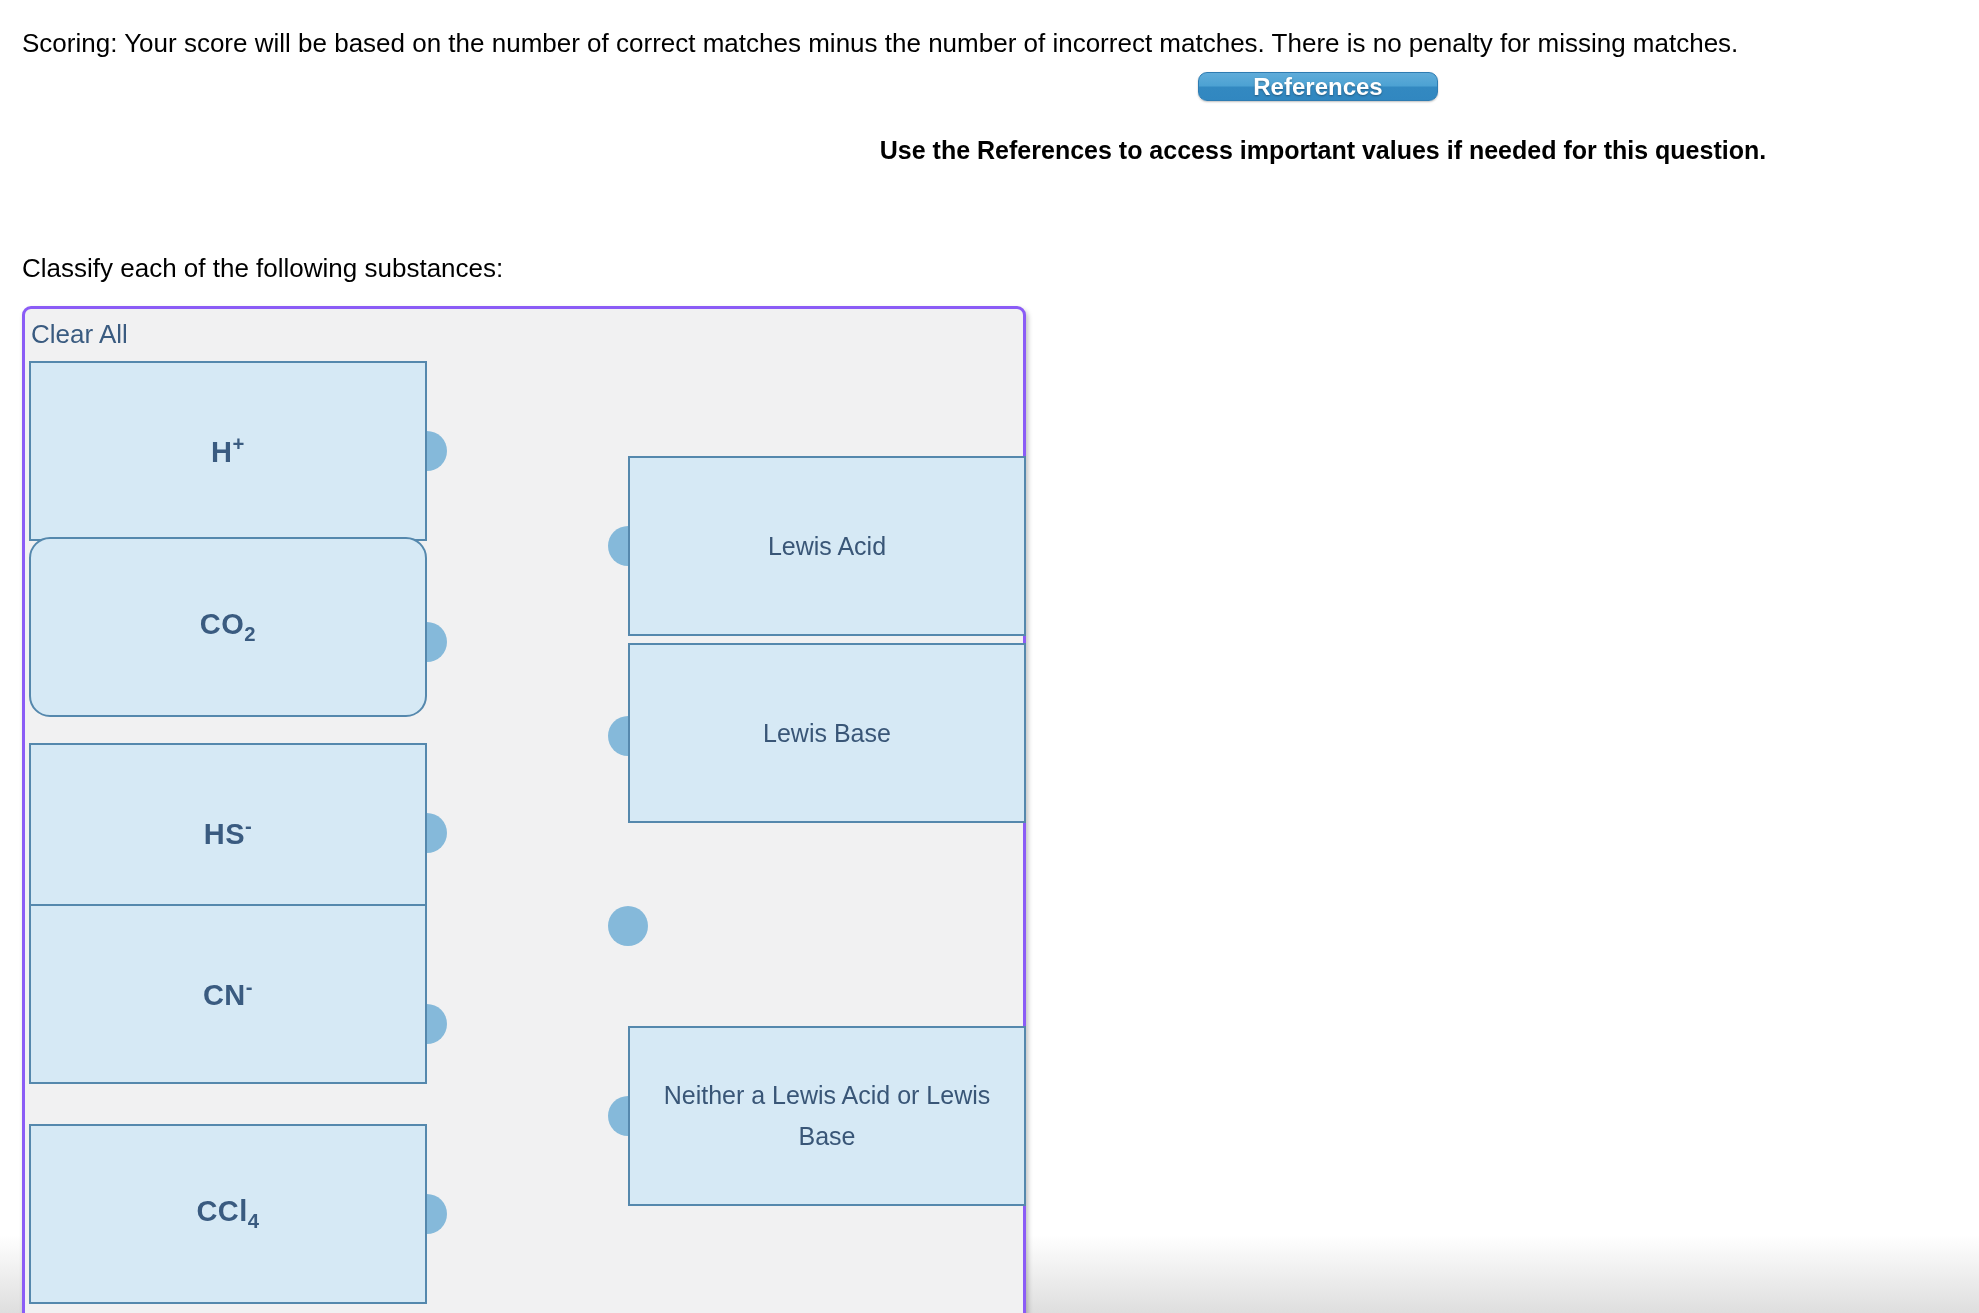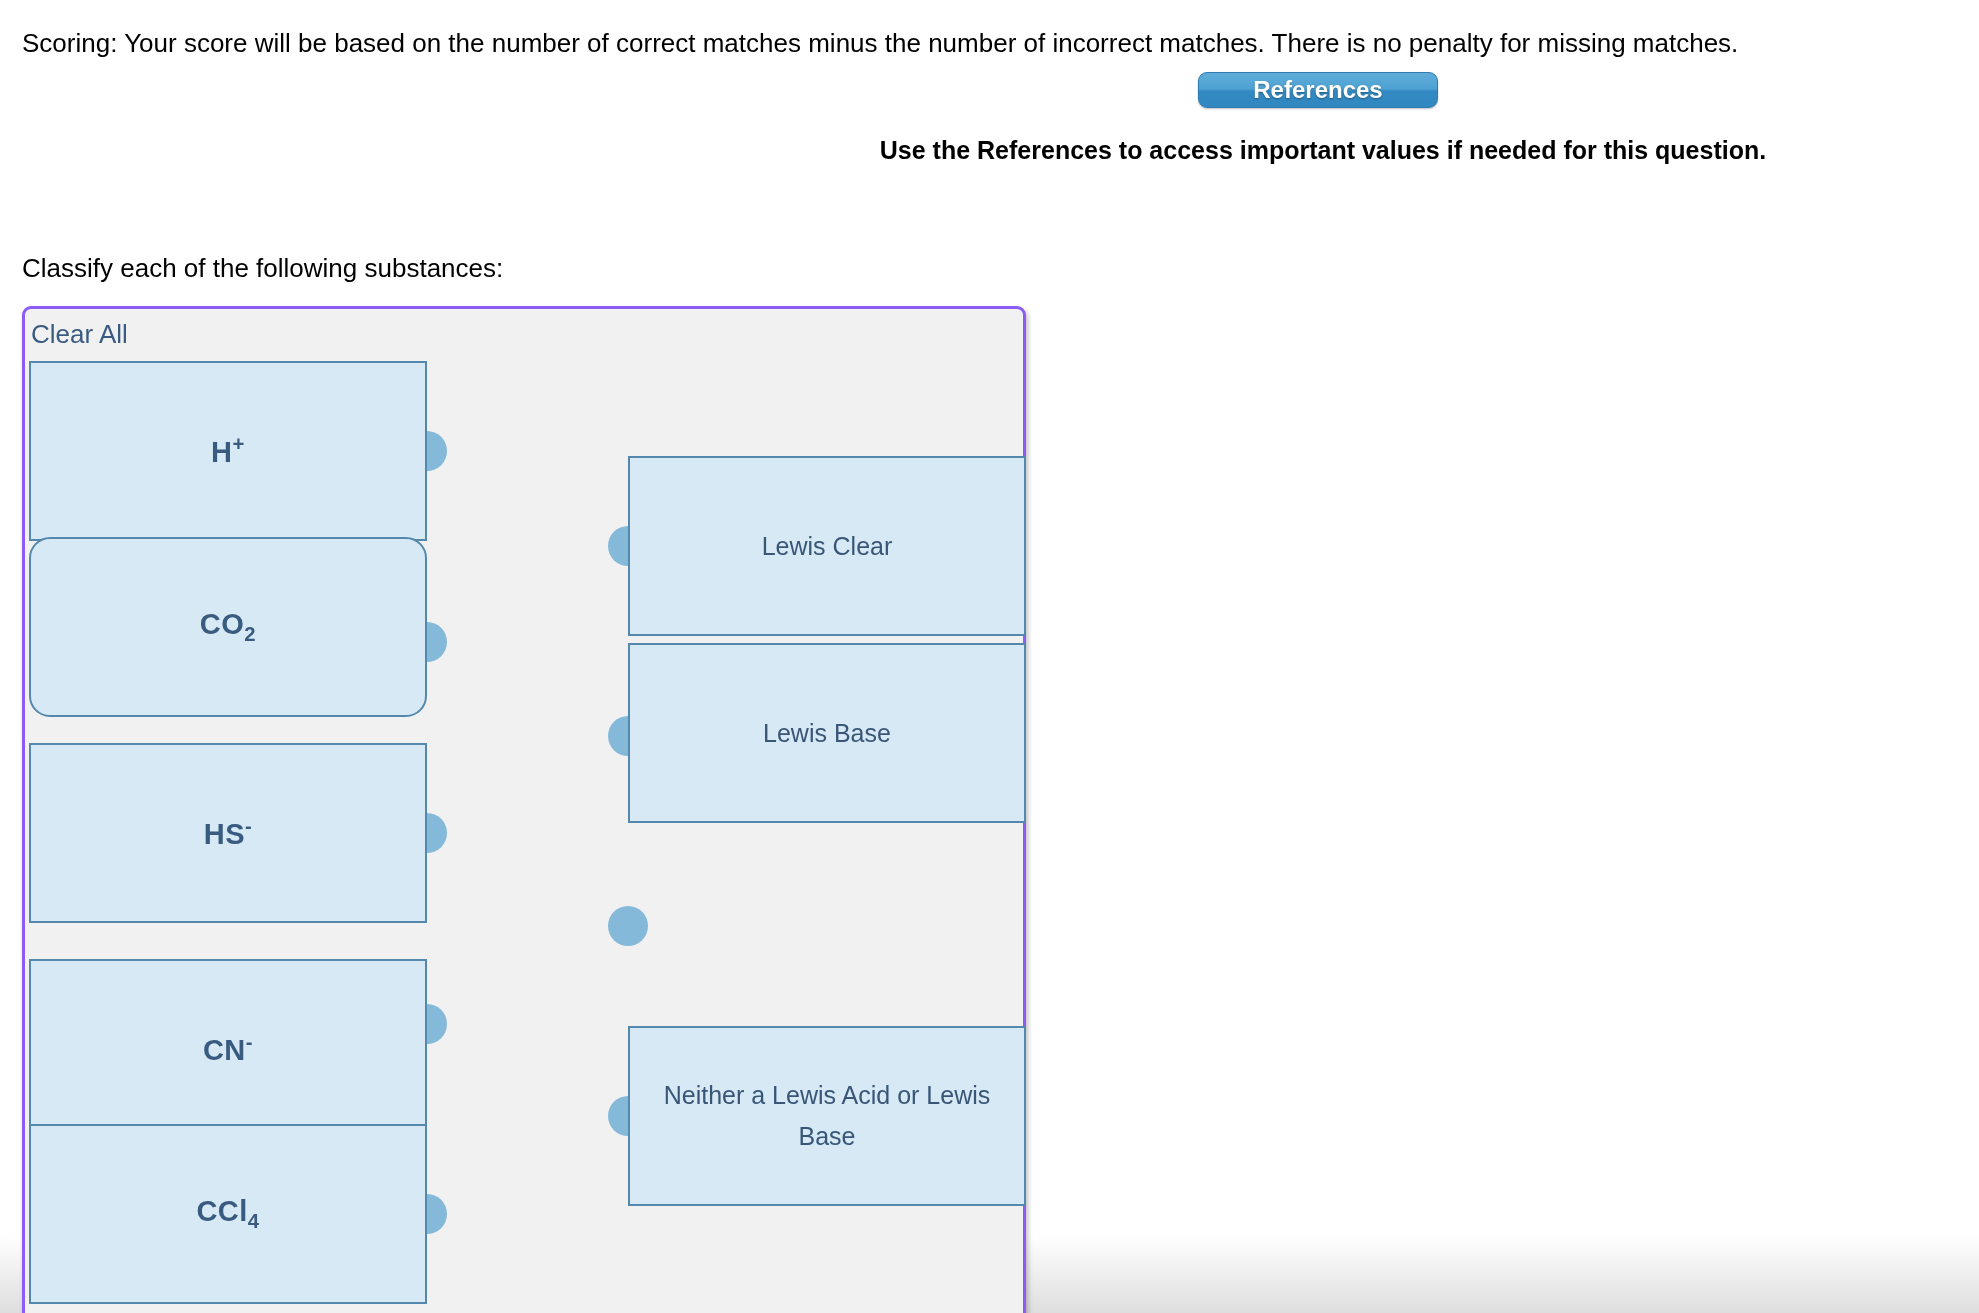--- a/index.html
+++ b/index.html
@@ -16,21 +16,21 @@
     position: absolute;
     left: 22px; top: 28px;
     font-size: 26px;
     color: #000;
     white-space: nowrap;
   }
   .ref-btn {
     position: absolute;
     left: 1318px; top: 72px;
     transform: translateX(-50%);
-    width: 240px; height: 36px;
+    width: 240px; height: 29px;
     border: 1px solid #2e7cb2;
     border-radius: 9px;
     background: linear-gradient(to bottom, #60acd9 0%, #4da2d3 47%, #3389c1 53%, #3187c0 100%);
     color: #fff;
     font-weight: bold;
     font-size: 24px;
     font-family: "Liberation Sans", sans-serif;
     text-shadow: 0 1px 2px rgba(0,0,0,0.35);
     cursor: pointer;
     box-shadow: 0 1px 2px rgba(0,0,0,0.25);
@@ -139,30 +139,30 @@
     </div>
     <div class="dot dot-of-substance" style="top: 313px;"></div>
     <div class="item-box substance-box" style="top: 228px; border-radius: 21px;">
       <span class="formula">CO<sub>2</sub></span>
     </div>
     <div class="dot dot-of-substance" style="top: 504px;"></div>
     <div class="item-box substance-box" style="top: 434px;">
       <span class="formula">HS<sup>-</sup></span>
     </div>
     <div class="dot dot-of-substance" style="top: 695px;"></div>
-    <div class="item-box substance-box" style="top: 650px;">
+    <div class="item-box substance-box" style="top: 595px;">
       <span class="formula">CN<sup>-</sup></span>
     </div>
     <div class="dot dot-of-substance" style="top: 885px;"></div>
     <div class="item-box substance-box" style="top: 815px;">
       <span class="formula">CCl<sub>4</sub></span>
     </div>
     <div class="dot dot-of-category" style="top: 217px;"></div>
     <div class="item-box category-box" style="top: 147px;">
-      <span class="category-label">Lewis Clear</span>
+      <span class="category-label">Lewis Acid</span>
     </div>
     <div class="dot dot-of-category" style="top: 407px;"></div>
     <div class="item-box category-box" style="top: 334px;">
       <span class="category-label">Lewis Base</span>
     </div>
     <div class="dot dot-of-category" style="top: 597px;"></div>
     <div class="dot dot-of-category" style="top: 787px;"></div>
     <div class="item-box category-box" style="top: 717px;">
       <span class="category-label">Neither a Lewis Acid or Lewis Base</span>
     </div>

